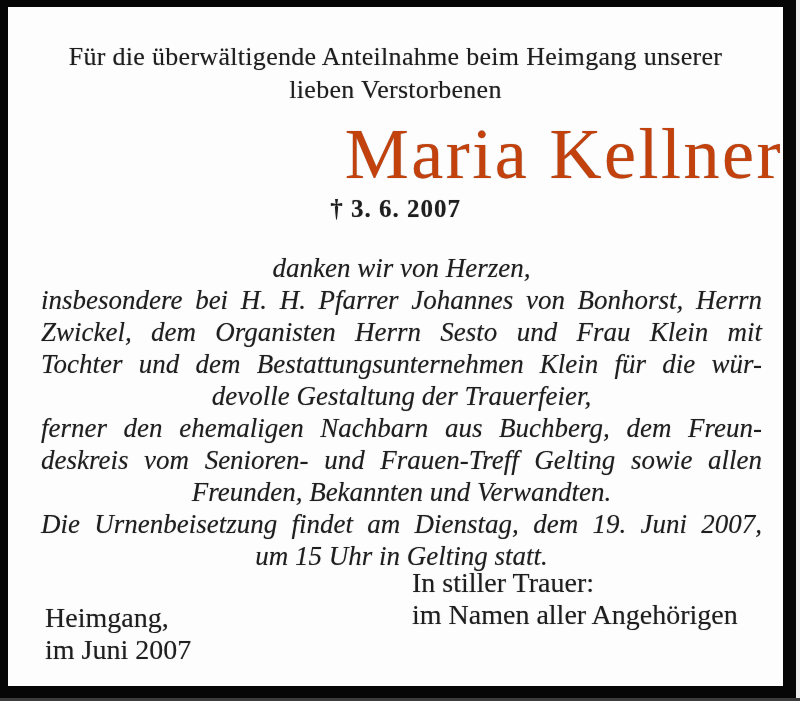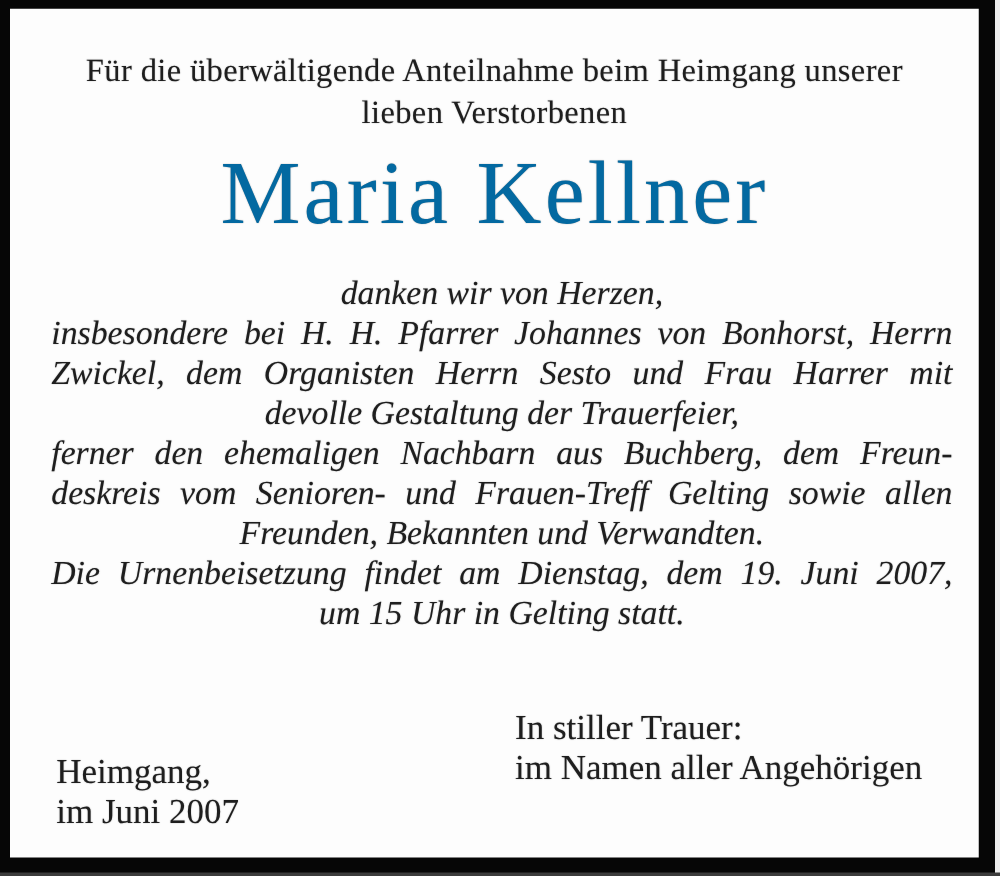--- a/index.html
+++ b/index.html
@@ -41,26 +41,26 @@
   .intro {
     margin-top: 33px;
     text-align: center;
     font-size: 26px;
     line-height: 33px;
     letter-spacing: 0.3px;
     white-space: nowrap;
   }
   .name {
     margin: 13px 0 0 0;
-    text-align: center;
+    text-align: right;
     font-size: 72px;
     line-height: 70px;
     font-weight: 400;
     letter-spacing: 2.5px;
-    color: #0369a1;
+    color: #c2410c;
     white-space: nowrap;
   }
   .death-date {
     margin-top: 6px;
     text-align: center;
     font-size: 25px;
     line-height: 28px;
     font-weight: 600;
     letter-spacing: 1px;
   }
@@ -105,25 +105,27 @@
 
   <div class="card">
 
     <div class="intro">
       <div>Für die überwältigende Anteilnahme beim Heimgang unserer</div>
       <div>lieben Verstorbenen</div>
     </div>
 
     <h1 class="name">Maria Kellner</h1>
 
+    <div class="death-date">† 3. 6. 2007</div>
 
     <div class="body-block">
       <div class="lc">danken wir von Herzen,</div>
       <div class="lj">insbesondere bei H. H. Pfarrer Johannes von Bonhorst, Herrn</div>
-      <div class="lj">Zwickel, dem Organisten Herrn Sesto und Frau Harrer mit</div>
+      <div class="lj">Zwickel, dem Organisten Herrn Sesto und Frau Klein mit</div>
+      <div class="lj">Tochter und dem Bestattungsunternehmen Klein für die wür-</div>
       <div class="lc">devolle Gestaltung der Trauerfeier,</div>
       <div class="lj">ferner den ehemaligen Nachbarn aus Buchberg, dem Freun-</div>
       <div class="lj">deskreis vom Senioren- und Frauen-Treff Gelting sowie allen</div>
       <div class="lc">Freunden, Bekannten und Verwandten.</div>
       <div class="lj">Die Urnenbeisetzung findet am Dienstag, dem 19. Juni 2007,</div>
       <div class="lc">um 15 Uhr in Gelting statt.</div>
     </div>
 
     <div class="footer-right">
       <div>In stiller Trauer:</div>

